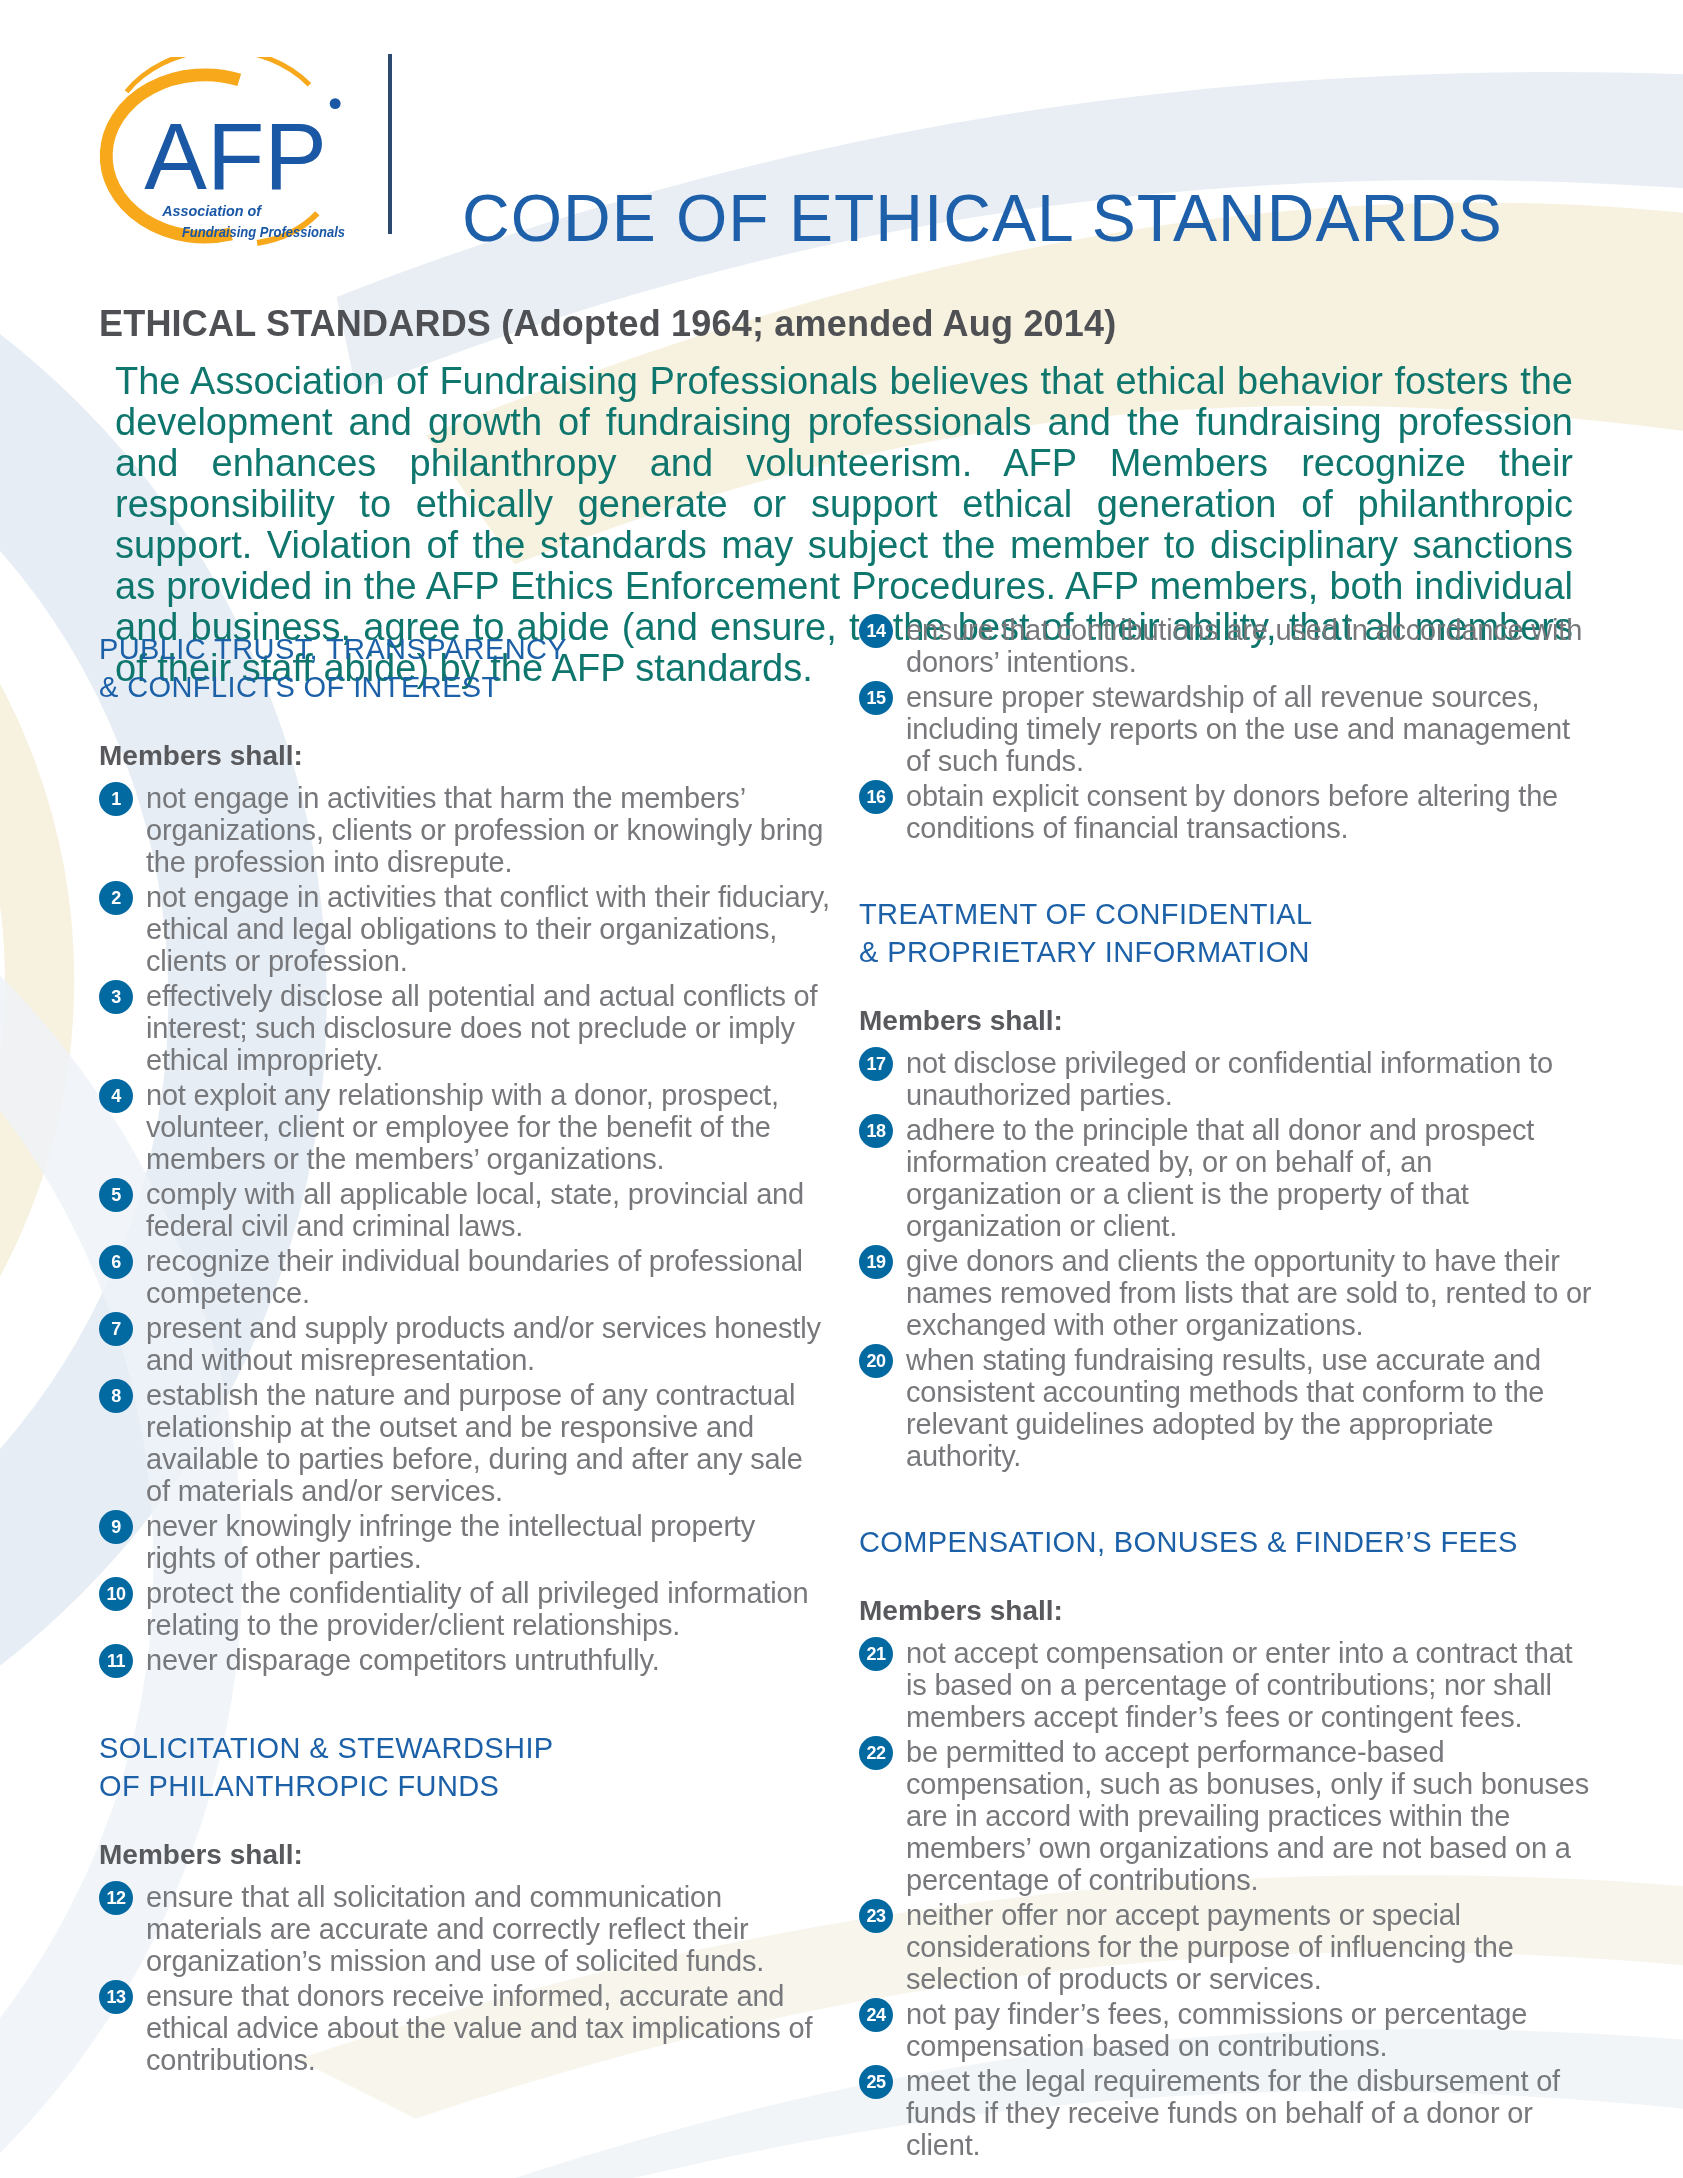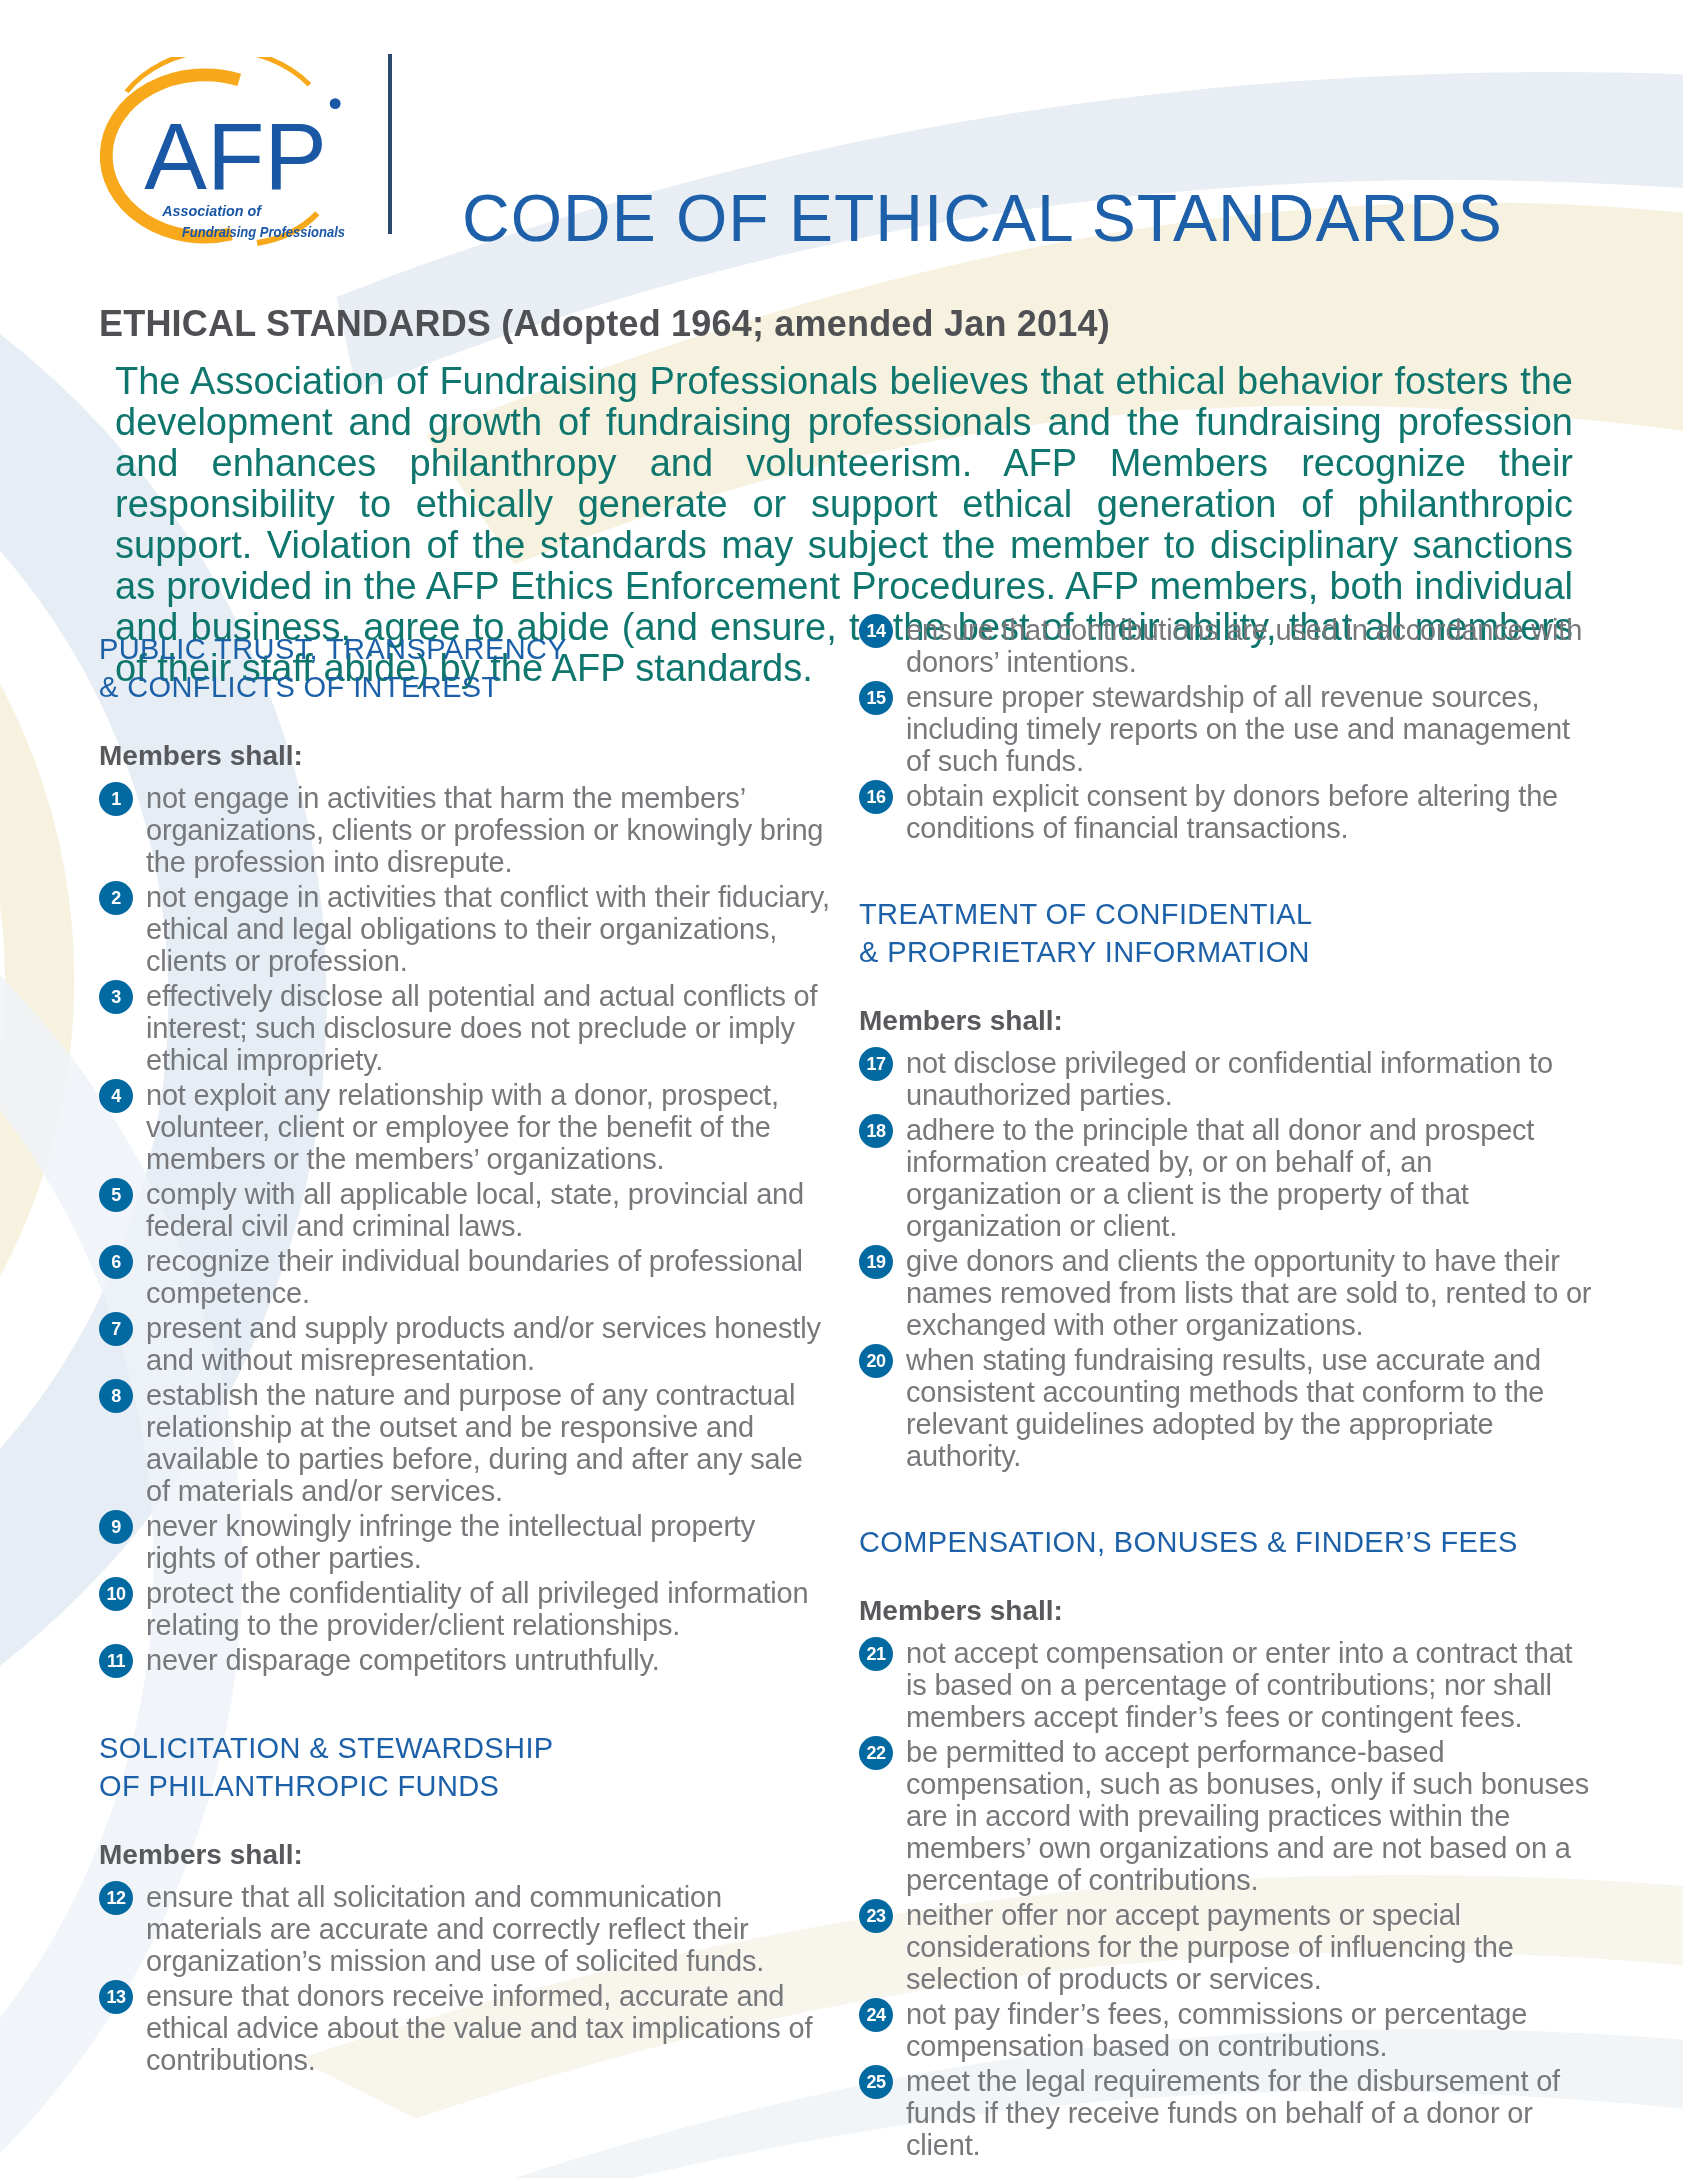--- a/index.html
+++ b/index.html
@@ -66,21 +66,21 @@
     <circle cx="251" cy="47" r="5.5" fill="#1a57a5"></circle>
     <text x="76" y="161" font-size="15" font-weight="bold" font-style="italic" fill="#1a57a5" font-family="Liberation Sans, sans-serif" textLength="100" lengthAdjust="spacingAndGlyphs">Association of</text>
     <text x="96" y="182" font-size="15" font-weight="bold" font-style="italic" fill="#1a57a5" font-family="Liberation Sans, sans-serif" textLength="165" lengthAdjust="spacingAndGlyphs">Fundraising Professionals</text>
   </svg>
 
   <div class="divider"></div>
 
   <h1 class="doc-title">CODE OF ETHICAL STANDARDS</h1>
 
   <div class="intro">
-    <div class="intro-heading">ETHICAL STANDARDS (Adopted 1964; amended Jan 2014)</div>
+    <div class="intro-heading">ETHICAL STANDARDS (Adopted 1964; amended Aug 2014)</div>
     <p class="intro-body">The Association of Fundraising Professionals believes that ethical behavior fosters the development and growth of fundraising professionals and the fundraising profession and enhances philanthropy and volunteerism. AFP Members recognize their responsibility to ethically generate or support ethical generation of philanthropic support. Violation of the standards may subject the member to disciplinary sanctions as provided in the AFP Ethics Enforcement Procedures. AFP members, both individual and business, agree to abide (and ensure, to the best of their ability, that all members of their staff abide) by the AFP standards.</p>
   </div>
 
   <div class="col col-left">
       <div class="section-header">
         <div>PUBLIC TRUST, TRANSPARENCY</div>
         <div>&amp; CONFLICTS OF INTEREST</div>
       </div>
       <div class="members-label">Members shall:</div>
       <div class="item">

